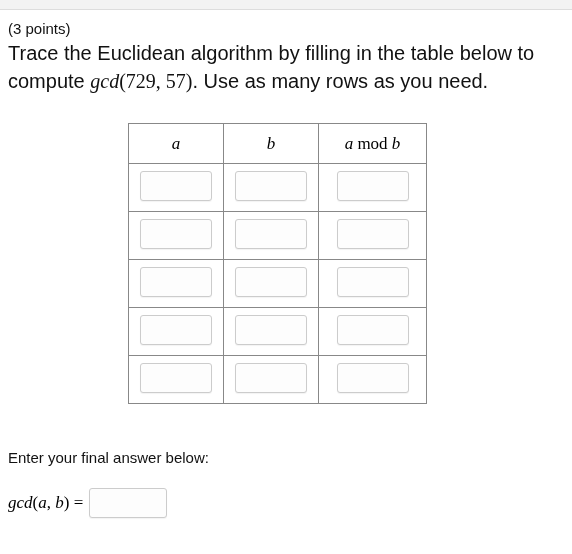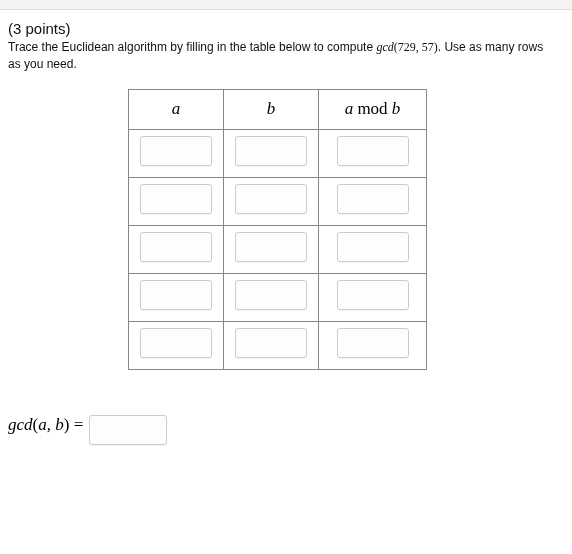--- a/index.html
+++ b/index.html
@@ -17,24 +17,24 @@
     }
     .content {
       padding: 10px 25px 20px 8px;
     }
     .points {
       font-size: 15px;
       color: #111;
       margin-bottom: 2px;
     }
     .prompt {
-      font-size: 12px;
+      font-size: 20px;
       color: #111;
       line-height: 1.4;
-      margin-bottom: 16px;
+      margin-bottom: 28px;
     }
     .math-i {
       font-style: italic;
       font-family: 'Times New Roman', Times, serif;
     }
     .math-n {
       font-family: 'Times New Roman', Times, serif;
     }
     .table-wrap {
       display: flex;
@@ -76,20 +76,21 @@
       background: #fdfdfd;
       box-shadow: 0 1px 1px rgba(0,0,0,0.05);
     }
     .final-prompt {
       font-size: 15px;
       color: #111;
       margin-bottom: 22px;
     }
     .final-row {
       display: flex;
+      align-items: center;
       gap: 6px;
       font-size: 17px;
       font-family: 'Times New Roman', Times, serif;
     }
     .final-row .input-box {
       width: 78px;
       height: 30px;
     }
   </style>
 </head>
@@ -139,20 +140,21 @@
         </tr>
         <tr>
           <td class="cell-a"><span class="input-box"></span></td>
           <td class="cell-b"><span class="input-box"></span></td>
           <td class="cell-m"><span class="input-box"></span></td>
         </tr>
       </tbody>
     </table>
   </div>
 
+  <div class="final-prompt">Enter your final answer below:</div>
 
   <div class="final-row">
     <span>
       <span class="math-i">gcd</span><span class="math-n"><span class="math-n">(</span><span class="math-i">a</span><span class="math-n">, </span><span class="math-i">b</span><span class="math-n">)</span></span><span class="math-n"> = </span>
     </span>
     <span class="input-box"></span>
   </div>
 
 </div>
 

